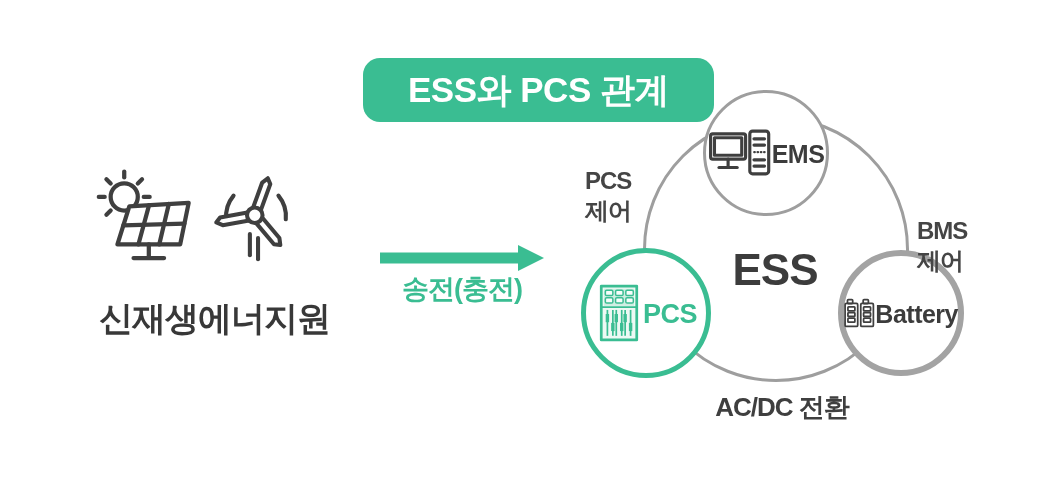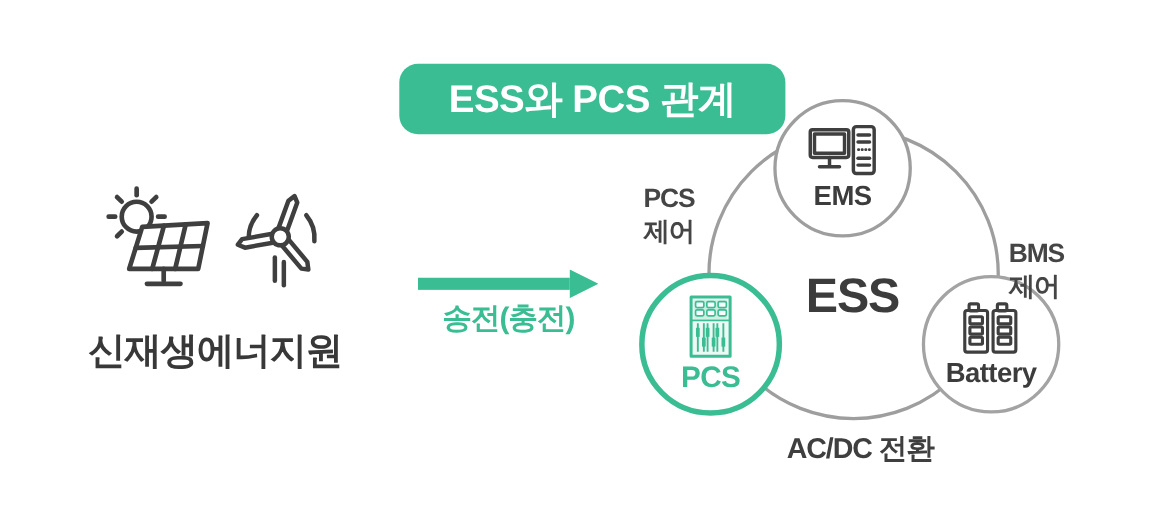--- a/index.html
+++ b/index.html
@@ -11,42 +11,42 @@
 
   
   .badge{
     left:363px;top:58px;width:351px;height:64px;background:#3abd92;border-radius:17px;
     display:flex;align-items:center;justify-content:center;
     color:#ffffff;font-size:35px;font-weight:800;letter-spacing:-0.5px;
   }
 
   
   .source-label{
-    left:80px;top:296px;width:250px;text-align:left;
+    left:80px;top:296px;width:250px;text-align:right;
     font-size:34px;font-weight:800;color:#383838;letter-spacing:-1px;
   }
 
   
   .arrow-label{
     left:380px;top:271px;width:164px;text-align:center;
     font-size:27px;font-weight:800;color:#3abd92;letter-spacing:-1px;
   }
 
   
   .ring{
     left:643px;top:116px;width:266px;height:266px;border:3px solid #9e9e9e;
     border-radius:50%;box-sizing:border-box;
   }
   .node{
     border-radius:50%;background:#ffffff;box-sizing:border-box;
-    display:flex;flex-direction:column;align-items:center;justify-content:center;
+    display:flex;align-items:center;justify-content:center;
   }
   .node-ems{left:703px;top:90px;width:126px;height:126px;border:3px solid #9e9e9e;}
   .node-pcs{left:581px;top:248px;width:130px;height:130px;border:5px solid #3abd92;}
-  .node-battery{left:838px;top:250px;width:126px;height:126px;border:3px solid #a3a3a3;}
+  .node-battery{left:838px;top:250px;width:126px;height:126px;border:6px solid #a3a3a3;}
   .node-label{font-size:25px;font-weight:800;color:#3c3c3c;margin-top:2px;letter-spacing:-0.5px;}
   .node-label.green{color:#3abd92;font-size:27px;}
 
   .ess-label{
     left:716px;top:245px;width:118px;text-align:center;
     font-size:44px;font-weight:800;color:#3c3c3c;letter-spacing:-1px;
   }
   .edge-label{
     font-size:24px;font-weight:700;color:#454545;line-height:1.27;letter-spacing:-1px;
   }

